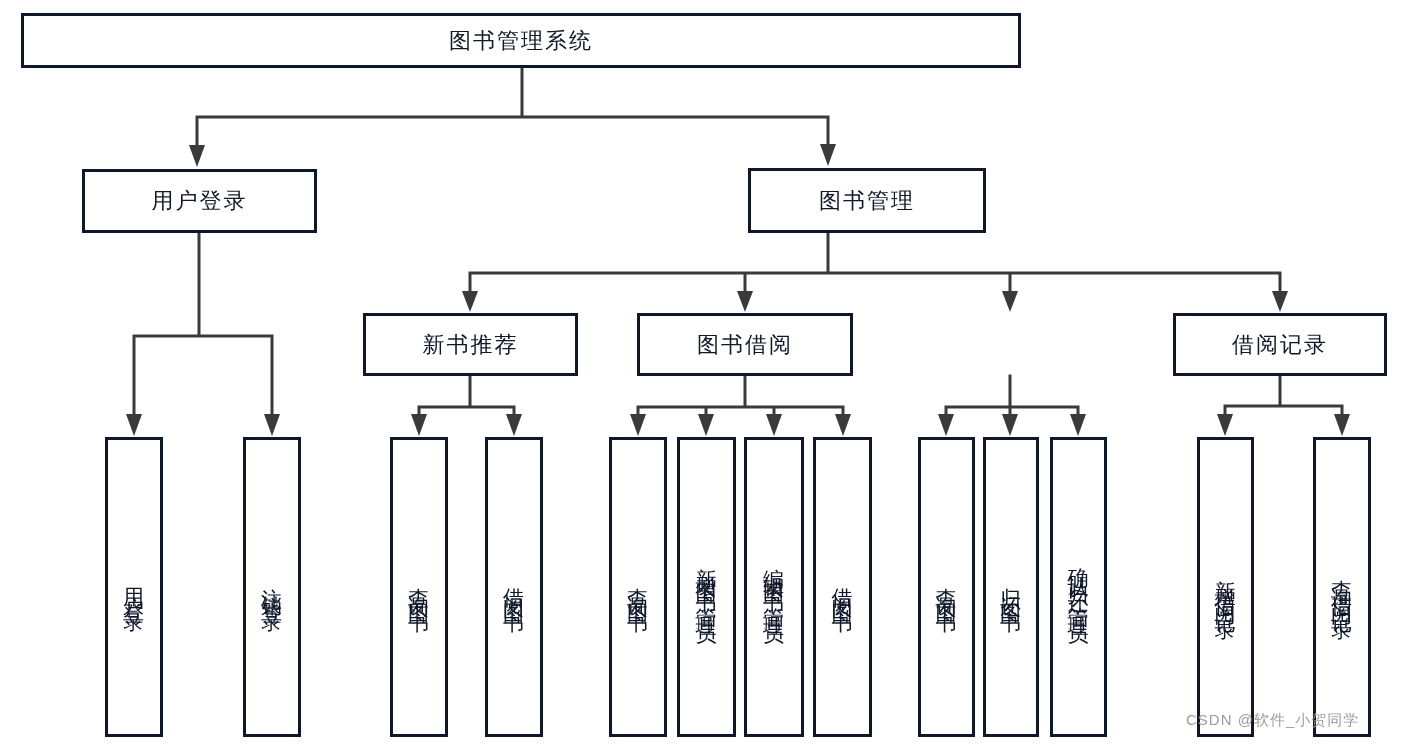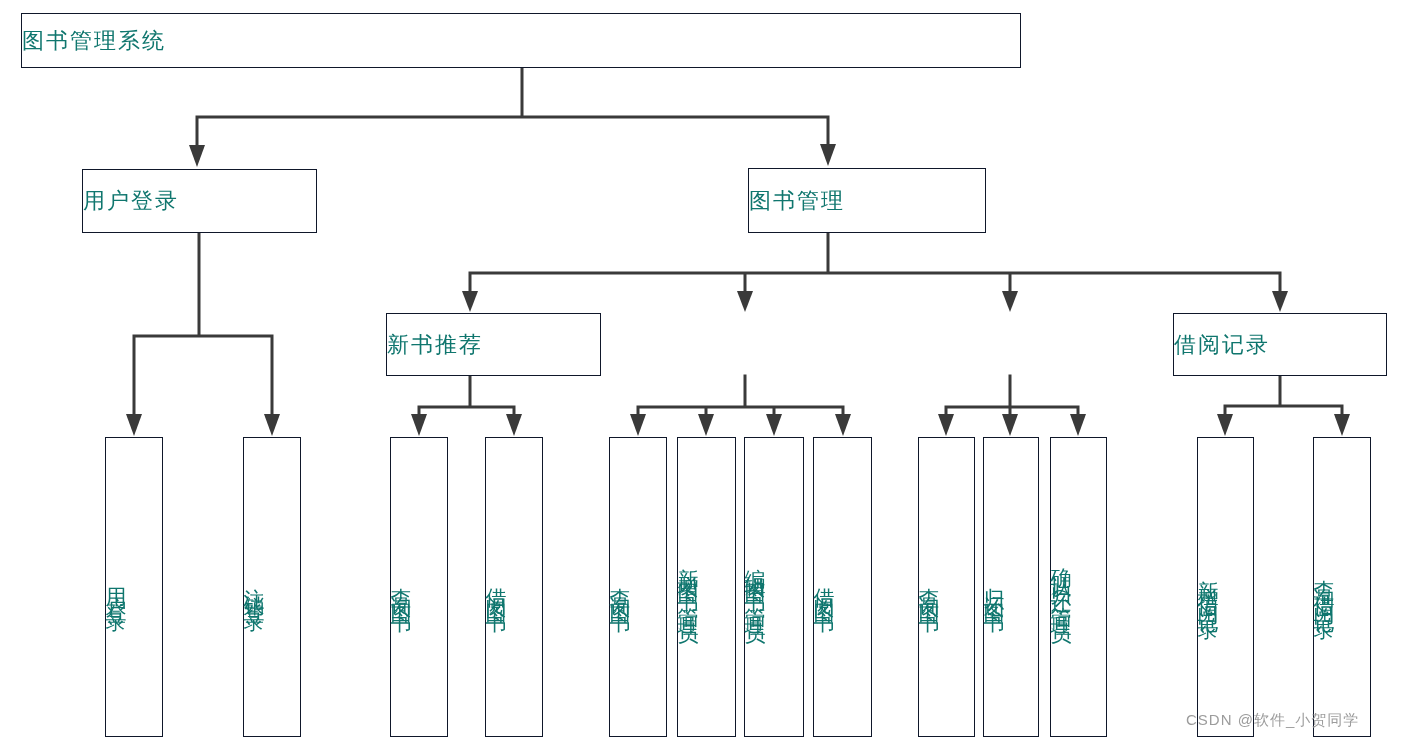--- a/index.html
+++ b/index.html
@@ -20,26 +20,26 @@
   .connectors path {
     stroke: #3a3a3a;
     stroke-width: 3;
     fill: none;
     stroke-linecap: square;
   }
   .connectors polygon { fill: #3a3a3a; }
   .node {
     position: absolute;
     box-sizing: border-box;
-    border: 1px solid #0f172a;
+    border: 3px solid #0f172a;
     background: #ffffff;
     display: flex;
     align-items: center;
-    justify-content: flex-start;
-    color: #0f766e;
+    justify-content: center;
+    color: #0f172a;
     z-index: 2;
   }
   .hnode span {
     font-size: 22px;
     letter-spacing: 2px;
     white-space: nowrap;
   }
   .vnode span {
     writing-mode: vertical-rl;
     text-orientation: mixed;
@@ -111,22 +111,25 @@
     <span>图书管理系统</span>
   </div>
 
   <div class="node hnode" style="left:82px; top:169px; width:235px; height:64px;">
     <span>用户登录</span>
   </div>
   <div class="node hnode" style="left:748px; top:168px; width:238px; height:65px;">
     <span>图书管理</span>
   </div>
 
-  <div class="node hnode" style="left:363px; top:313px; width:215px; height:63px;margin-left:23px;">
+  <div class="node hnode" style="left:363px; top:313px; width:215px; height:63px;">
     <span>新书推荐</span>
+  </div>
+  <div class="node hnode" style="left:637px; top:313px; width:216px; height:63px;">
+    <span>图书借阅</span>
   </div>
   <div class="node hnode" style="left:1173px; top:313px; width:214px; height:63px;">
     <span>借阅记录</span>
   </div>
 
   <div class="node vnode" style="left:105px; top:437px; width:58px; height:300px;">
     <span>用户登录</span>
   </div>
   <div class="node vnode" style="left:243px; top:437px; width:58px; height:300px;">
     <span>注销登录</span>

